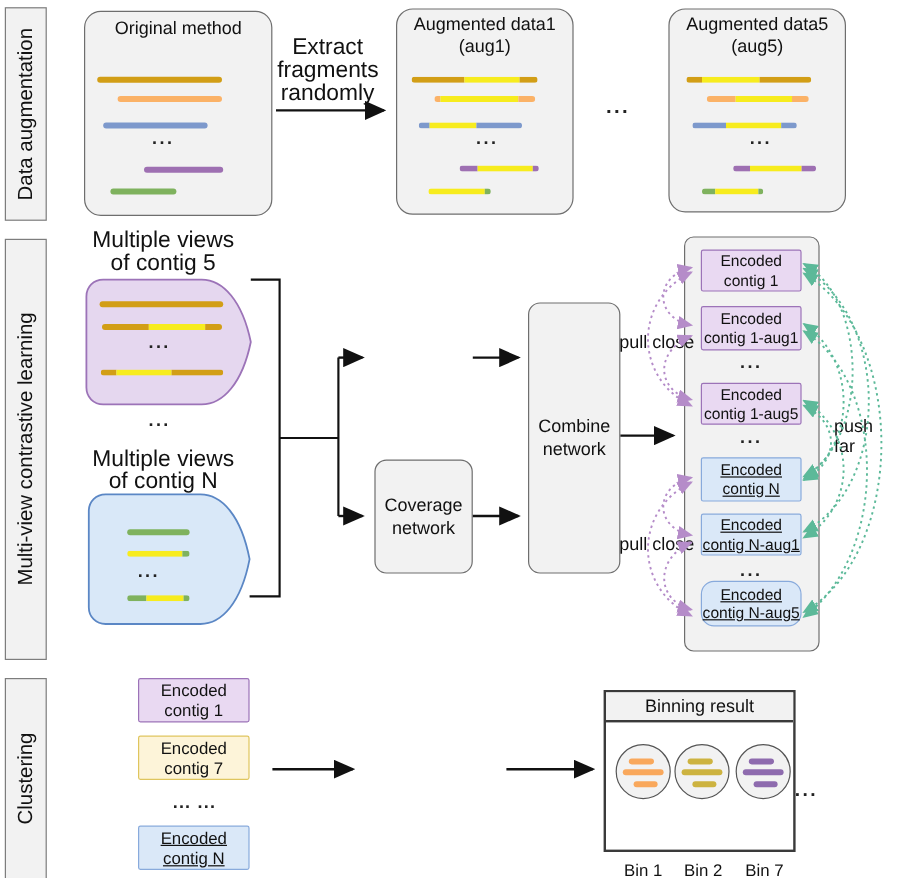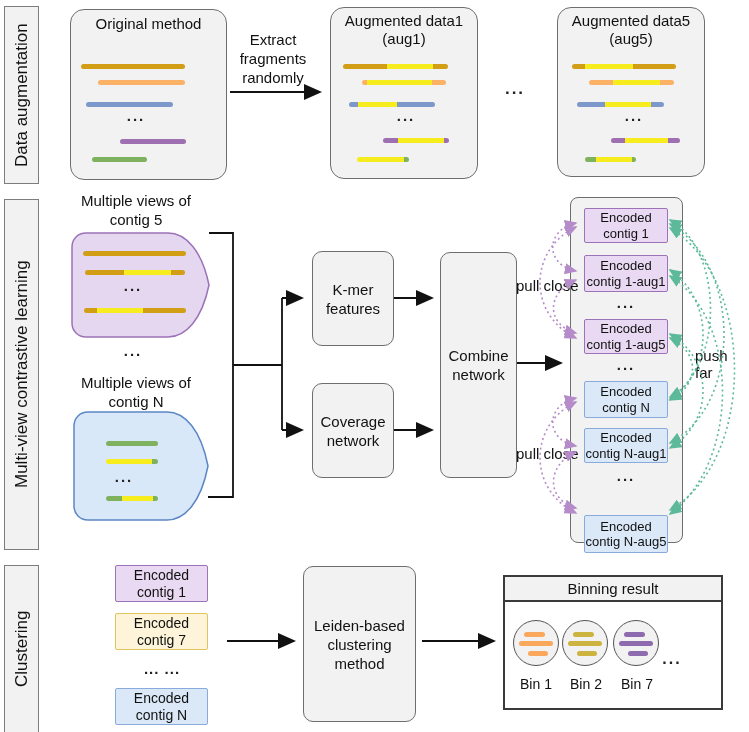--- a/index.html
+++ b/index.html
@@ -21,42 +21,42 @@
   .segbar{position:absolute;height:5px;display:flex;border-radius:2.5px;overflow:hidden;}
   .seg{display:inline-block;height:5px;}
   .c-gold{background:var(--bar-gold,#D29E16);}
   .c-orange{background:var(--bar-orange,#FBB267);}
   .c-blue{background:var(--bar-blue,#7D99CC);}
   .c-purple{background:var(--bar-purple,#9E70B2);}
   .c-green{background:var(--bar-green,#7FB25E);}
   .c-yellow{background:var(--bar-yellow,#F7EC1E);}
   .dots{position:absolute;font-weight:700;font-size:15px;letter-spacing:2px;color:#222;
         text-align:center;}
-  .viewlabel{position:absolute;text-align:center;font-size:15px;line-height:19px;color:#111;}
+  .viewlabel{position:absolute;text-align:center;font-size:19px;line-height:19px;color:#111;}
   
   .enc{position:absolute;left:584px;width:84px;box-sizing:border-box;border-radius:2px;
        display:flex;align-items:center;justify-content:center;text-align:center;
        font-size:13px;line-height:15.5px;color:#111;}
   .enc-purple{background:var(--enc-purple-fill,#E9D9F2);border:1.5px solid var(--enc-purple-border,#9C73B8);}
-  .enc-blue{background:var(--enc-blue-fill,#DAE8F8);border:1.5px solid var(--enc-blue-border,#88AADC);}
+  .enc-blue{background:var(--enc-blue-fill,#DAE8F8);border:1.5px solid var(--enc-blue-border,#88AADC);text-decoration:underline;}
   .enc-yellow{background:var(--enc-yellow-fill,#FDF4D9);border:1.5px solid var(--enc-yellow-border,#DFC55E);}
   .enc2{position:absolute;left:115px;width:93px;height:37px;box-sizing:border-box;border-radius:2px;
         display:flex;align-items:center;justify-content:center;text-align:center;
         font-size:14px;line-height:17px;color:#111;}
   .pulltext{position:absolute;font-size:15px;color:#111;}
   
-  #binbox{position:absolute;left:503px;top:575px;width:220px;height:135px;background:#fff;
+  #binbox{position:absolute;left:503px;top:575px;width:160px;height:135px;background:#fff;
           border:2px solid #3a3a3a;box-sizing:border-box;}
   #binhead{height:23px;background:var(--box-fill,#F2F2F2);border-bottom:2px solid #3a3a3a;
            display:flex;align-items:center;justify-content:center;font-size:15px;color:#111;}
   .bincircle{position:absolute;width:46px;height:46px;border-radius:50%;
              background:var(--box-fill,#F2F2F2);border:1.5px solid #555;box-sizing:border-box;}
   .binbar{position:absolute;height:5px;border-radius:2.5px;}
   .b1{background:var(--bin1-bar,#F9A85C);} .b2{background:var(--bin2-bar,#CDB340);} .b3{background:var(--bin3-bar,#8E6BAE);}
-  .binlabel{position:absolute;width:50px;text-align:center;font-size:14px;color:#111;}
+  .binlabel{position:absolute;width:50px;text-align:center;font-size:14px;color:#111;margin-top:41px;}
   svg.layer{position:absolute;left:0;top:0;pointer-events:none;}
 </style>
 </head>
 <body>
 
 <div id="canvas">
 
   <svg class="layer" width="749" height="732">
     <path d="M86,233 L168,233 C186,233 202,251 209,285 C202,319 186,337 168,337 L86,337 C78,337 72,331 72,323 L72,247 C72,239 78,233 86,233 Z" fill="var(--blob-purple-fill,#E5D7EF)" stroke="var(--blob-purple-border,#9C73B8)" stroke-width="1.5"></path>
     <path d="M88,412 L167,412 C185,412 201,430 208,466 C201,502 185,520 167,520 L88,520 C80,520 74,514 74,506 L74,426 C74,418 80,412 88,412 Z" fill="var(--blob-blue-fill,#D9E8F8)" stroke="var(--blob-blue-border,#5B87C5)" stroke-width="1.5"></path>
@@ -165,23 +165,20 @@
       <span class="seg c-yellow" style="width:46px;"></span>
       <span class="seg c-green" style="width:6px;"></span>
     </div>
   <div class="dots" style="left:109px;top:468px;width:30px;">...</div>
   <div class="segbar" style="left:106px;top:496px;">
       <span class="seg c-green" style="width:16px;"></span>
       <span class="seg c-yellow" style="width:31px;"></span>
       <span class="seg c-green" style="width:5px;"></span>
     </div>
 
-  <div class="gbox gbox-sm" style="left:312px;top:251px;width:82px;height:95px;">
-    <span>K-mer features</span>
-  </div>
   <div class="gbox gbox-sm" style="left:312px;top:383px;width:82px;height:95px;">
     <span>Coverage network</span>
   </div>
   <div class="gbox gbox-sm" style="left:440px;top:252px;width:77px;height:226px;">
     <span>Combine network</span>
   </div>
 
   <div class="gbox" style="left:570px;top:197px;width:113px;height:346px;border-radius:8px;"></div>
   <div class="enc enc-purple" style="top:208px;height:35px;">
       <span>Encoded contig 1</span>
@@ -194,42 +191,39 @@
       <span>Encoded contig 1-aug5</span>
     </div>
   <div class="dots" style="left:598px;top:356px;width:56px;">...</div>
   <div class="enc enc-blue" style="top:381px;height:37px;">
       <span>Encoded contig N</span>
     </div>
   <div class="enc enc-blue" style="top:428px;height:35px;">
       <span>Encoded contig N-aug1</span>
     </div>
   <div class="dots" style="left:598px;top:467px;width:56px;">...</div>
-  <div class="enc enc-blue" style="top:515px;height:38px;">
+  <div class="enc enc-blue" style="top:484px;height:38px;border-radius:11px;">
       <span>Encoded contig N-aug5</span>
     </div>
 
   <div class="pulltext" style="left:516px;top:277px;">pull close</div>
   <div class="pulltext" style="left:516px;top:445px;">pull close</div>
   <div class="pulltext" style="left:695px;top:347px;">push far</div>
 
   <div class="enc2 enc-purple" style="top:565px;">
       <span>Encoded contig 1</span>
     </div>
   <div class="enc2 enc-yellow" style="top:613px;">
       <span>Encoded contig 7</span>
     </div>
   <div class="dots" style="left:122px;top:660px;width:80px;letter-spacing:1px;">...  ...</div>
   <div class="enc2 enc-blue" style="top:688px;">
       <span>Encoded contig N</span>
     </div>
 
-  <div class="gbox gbox-sm" style="left:303px;top:566px;width:113px;height:156px;">
-    <span style="max-width:96px;">Leiden-based clustering method</span>
-  </div>
 
   <div id="binbox">
     <div id="binhead">
       <span>Binning result</span>
     </div>
   </div>
   <div class="bincircle" style="left:513px;top:620px;">
     <div class="binbar b1" style="left:10px;top:11px;width:21px;"></div>
     <div class="binbar b1" style="left:5px;top:20px;width:34px;"></div>
     <div class="binbar b1" style="left:14px;top:30px;width:20px;"></div>

